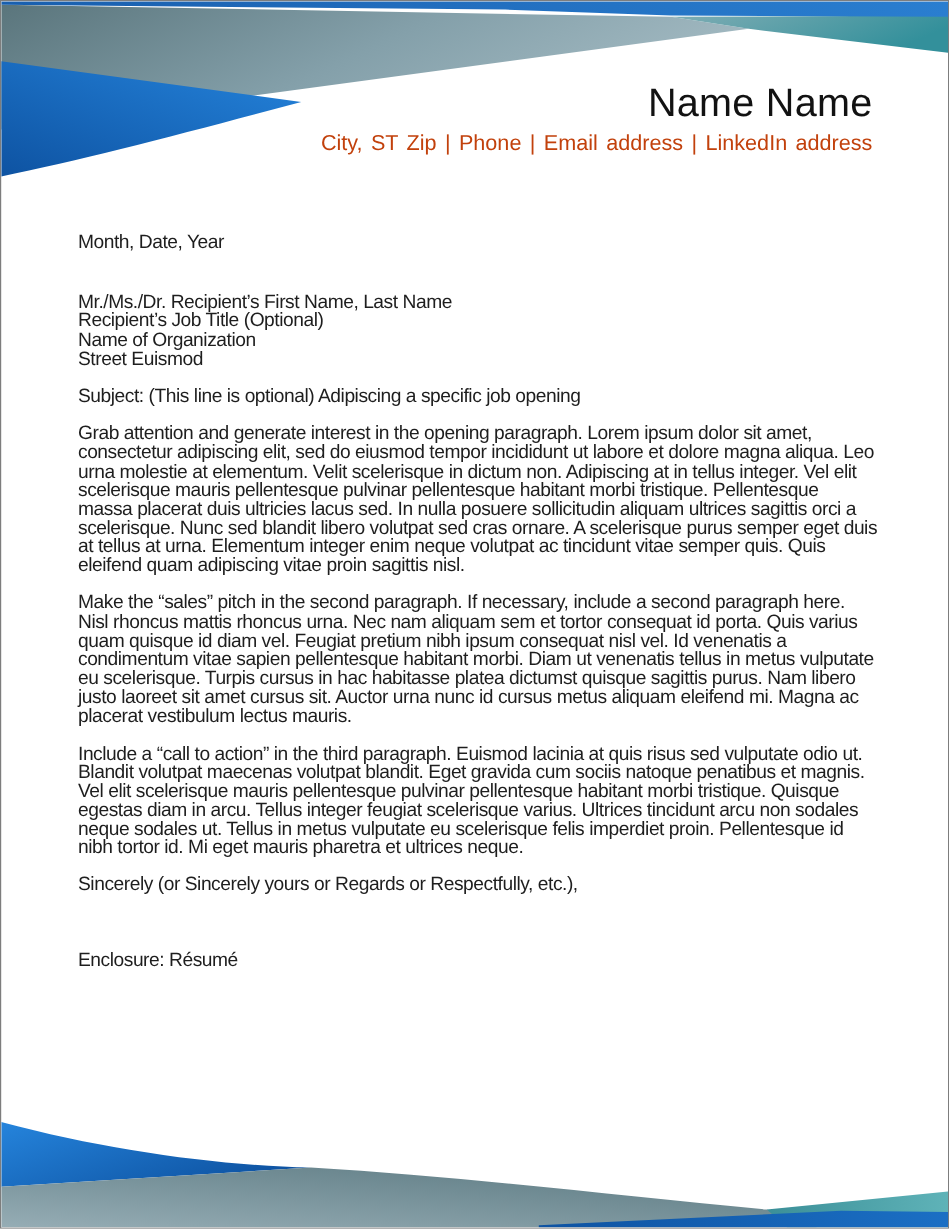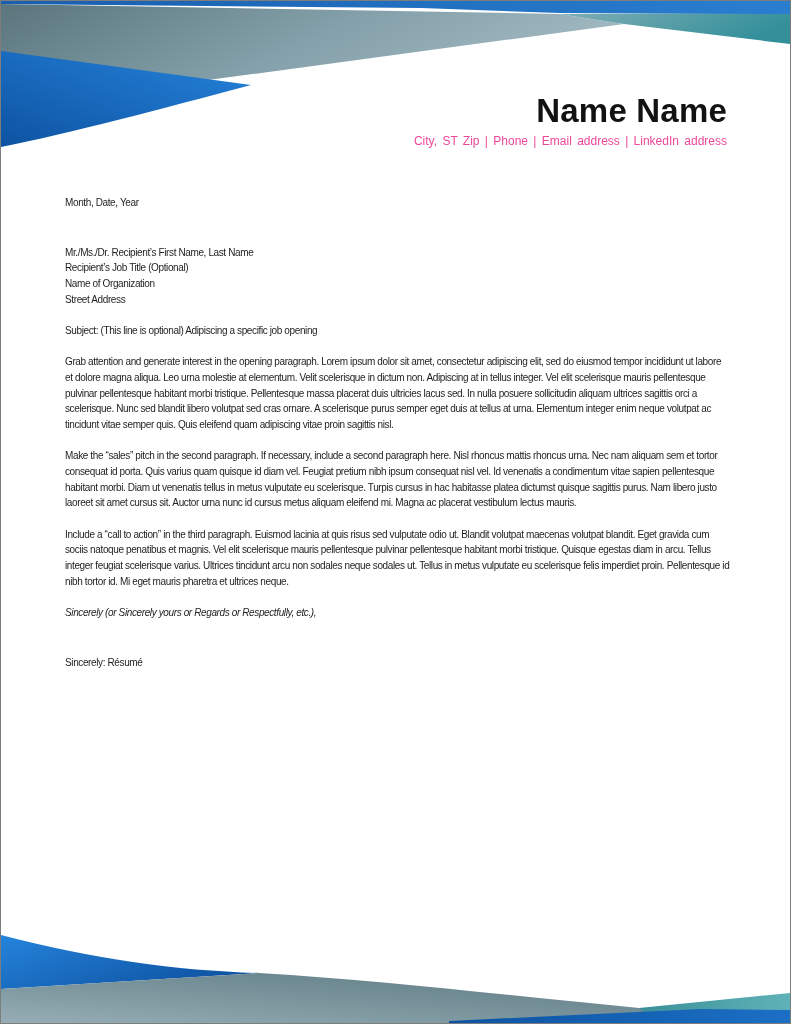--- a/index.html
+++ b/index.html
@@ -18,48 +18,47 @@
   .deco.footer { bottom: 0; height: 92px; }
 
   .header-text {
     position: absolute;
     top: 66px;
     right: 63px;
     text-align: right;
   }
   .person-name {
     font-size: 33px;
-    font-weight: 700;
+    font-weight: 400;
     letter-spacing: 0.2px;
     color: #121212;
     line-height: 38px;
     white-space: nowrap;
-    margin-top: 25px;
   }
   .contact-line {
     margin-top: 4px;
-    font-size: 12px;
-    color: #ec4899;
+    font-size: 18px;
+    color: #c2410c;
     word-spacing: 2px;
     white-space: nowrap;
   }
 
   .letter {
     position: absolute;
     top: 194px;
     left: 64px;
     width: 666px;
-    font-size: 10px;
+    font-size: 16px;
     letter-spacing: -0.38px;
     line-height: 15.7px;
     color: #1e1e1e;
   }
   .letter .block { margin: 0 0 15.5px 0; }
   .letter .block.after-date { margin-bottom: 34px; }
-  .letter .block.after-closing { margin-bottom: 34px; font-style: italic; }
+  .letter .block.after-closing { margin-bottom: 47px; }
   .letter .line { min-height: 15.7px; }
 </style>
 </head>
 <body>
 
 <div class="page">
 
   <svg class="deco header" viewBox="0 0 789 160" preserveAspectRatio="none">
     <defs>
       <linearGradient id="gSlate" x1="0" y1="0" x2="1" y2="0.35">
@@ -91,36 +90,36 @@
     <div class="contact-line">City, ST Zip  |  Phone  |  Email address  |  LinkedIn address</div>
   </div>
 
   <div class="letter">
     <div class="block after-date line">Month, Date, Year</div>
 
     <div class="block">
       <div class="line">Mr./Ms./Dr. Recipient’s First Name, Last Name</div>
       <div class="line">Recipient’s Job Title (Optional)</div>
       <div class="line">Name of Organization</div>
-      <div class="line">Street Address</div>
+      <div class="line">Street Euismod</div>
     </div>
 
     <div class="block line">Subject: (This line is optional) Adipiscing a specific job opening</div>
 
 
     <div class="block">Grab attention and generate interest in the opening paragraph. Lorem ipsum dolor sit amet, consectetur adipiscing elit, sed do eiusmod tempor incididunt ut labore et dolore magna aliqua. Leo urna molestie at elementum. Velit scelerisque in dictum non. Adipiscing at in tellus integer. Vel elit scelerisque mauris pellentesque pulvinar pellentesque habitant morbi tristique. Pellentesque massa placerat duis ultricies lacus sed. In nulla posuere sollicitudin aliquam ultrices sagittis orci a scelerisque. Nunc sed blandit libero volutpat sed cras ornare. A scelerisque purus semper eget duis at tellus at urna. Elementum integer enim neque volutpat ac tincidunt vitae semper quis. Quis eleifend quam adipiscing vitae proin sagittis nisl.</div>
 
     <div class="block">Make the “sales” pitch in the second paragraph. If necessary, include a second paragraph here. Nisl rhoncus mattis rhoncus urna. Nec nam aliquam sem et tortor consequat id porta. Quis varius quam quisque id diam vel. Feugiat pretium nibh ipsum consequat nisl vel. Id venenatis a condimentum vitae sapien pellentesque habitant morbi. Diam ut venenatis tellus in metus vulputate eu scelerisque. Turpis cursus in hac habitasse platea dictumst quisque sagittis purus. Nam libero justo laoreet sit amet cursus sit. Auctor urna nunc id cursus metus aliquam eleifend mi. Magna ac placerat vestibulum lectus mauris.</div>
 
     <div class="block">Include a “call to action” in the third paragraph. Euismod lacinia at quis risus sed vulputate odio ut. Blandit volutpat maecenas volutpat blandit. Eget gravida cum sociis natoque penatibus et magnis. Vel elit scelerisque mauris pellentesque pulvinar pellentesque habitant morbi tristique. Quisque egestas diam in arcu. Tellus integer feugiat scelerisque varius. Ultrices tincidunt arcu non sodales neque sodales ut. Tellus in metus vulputate eu scelerisque felis imperdiet proin. Pellentesque id nibh tortor id. Mi eget mauris pharetra et ultrices neque.</div>
 
     <div class="block after-closing line">Sincerely (or Sincerely yours or Regards or Respectfully, etc.),</div>
 
 
-    <div class="block line">Sincerely: Résumé</div>
+    <div class="block line">Enclosure: Résumé</div>
   </div>
 
   <svg class="deco footer" viewBox="0 0 789 92" preserveAspectRatio="none">
     <defs>
       <linearGradient id="fBlue" x1="0" y1="0" x2="1" y2="0.6">
         <stop offset="0" stop-color="#2584dc"></stop>
         <stop offset="1" stop-color="#0e53a2"></stop>
       </linearGradient>
       <linearGradient id="fSlate" x1="0" y1="1" x2="1" y2="0">
         <stop offset="0" stop-color="#96adb5"></stop>

